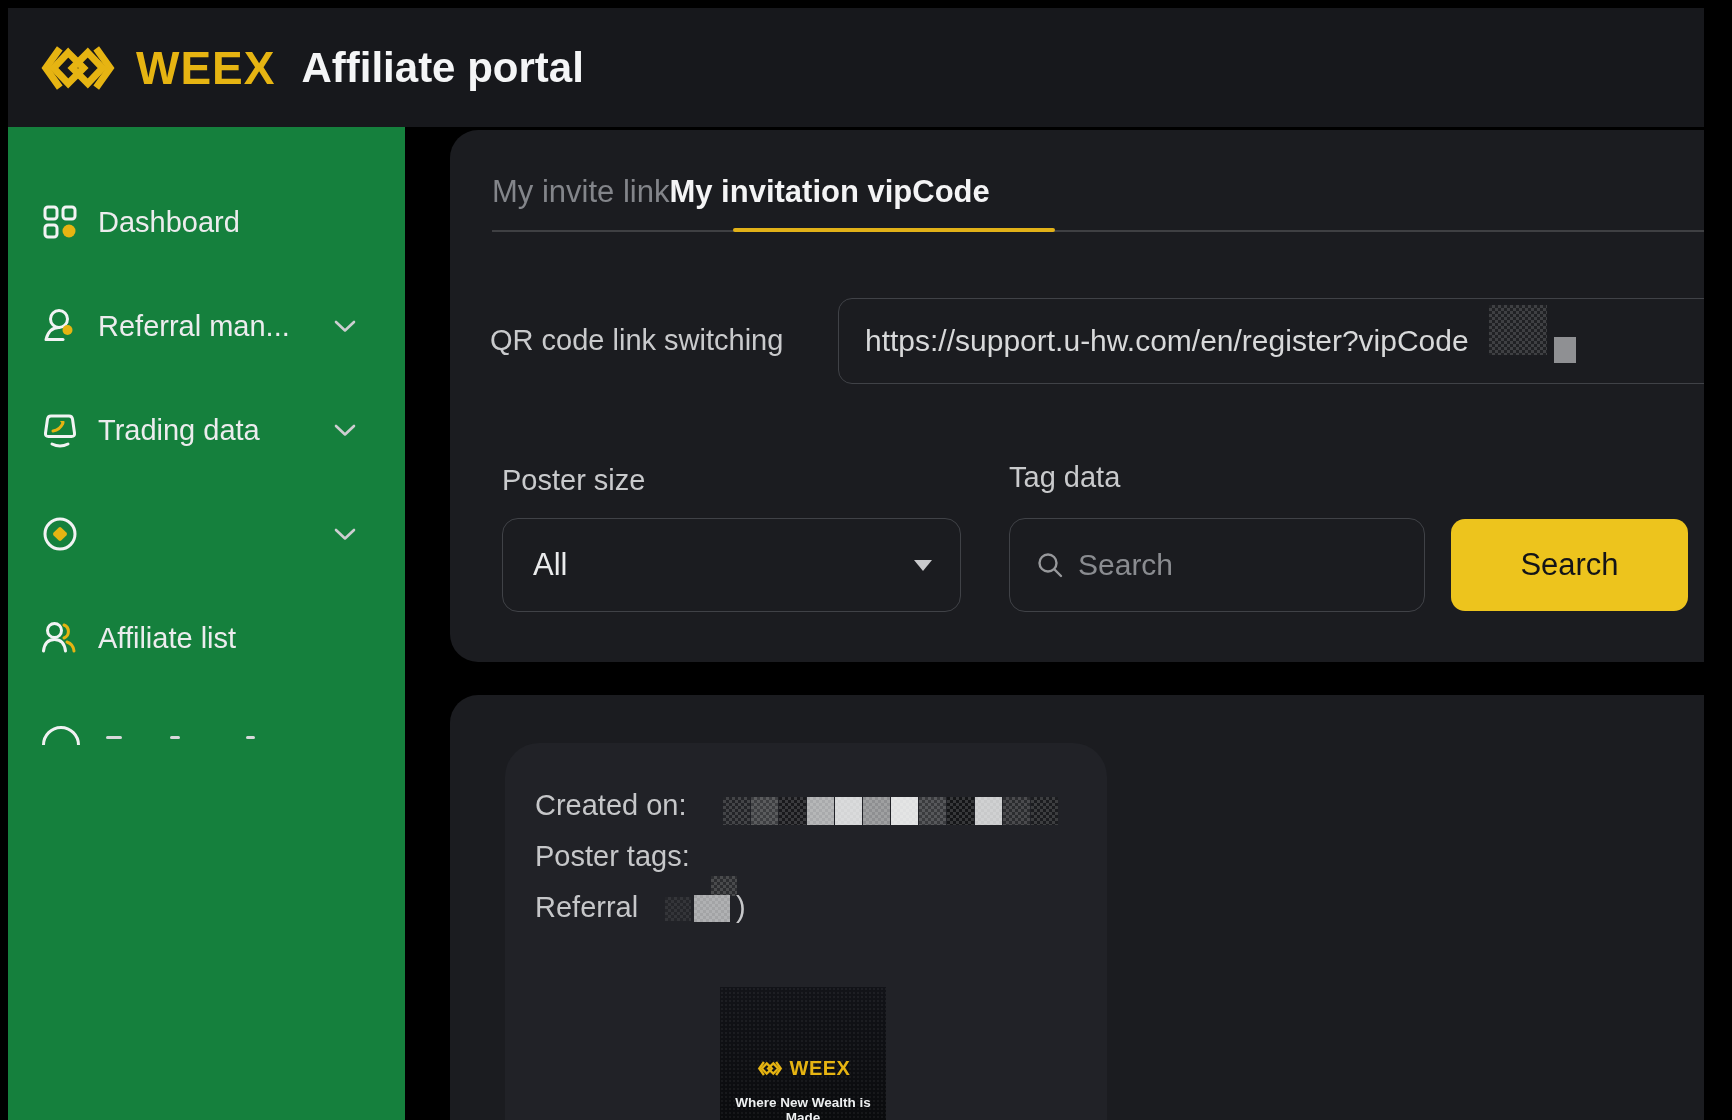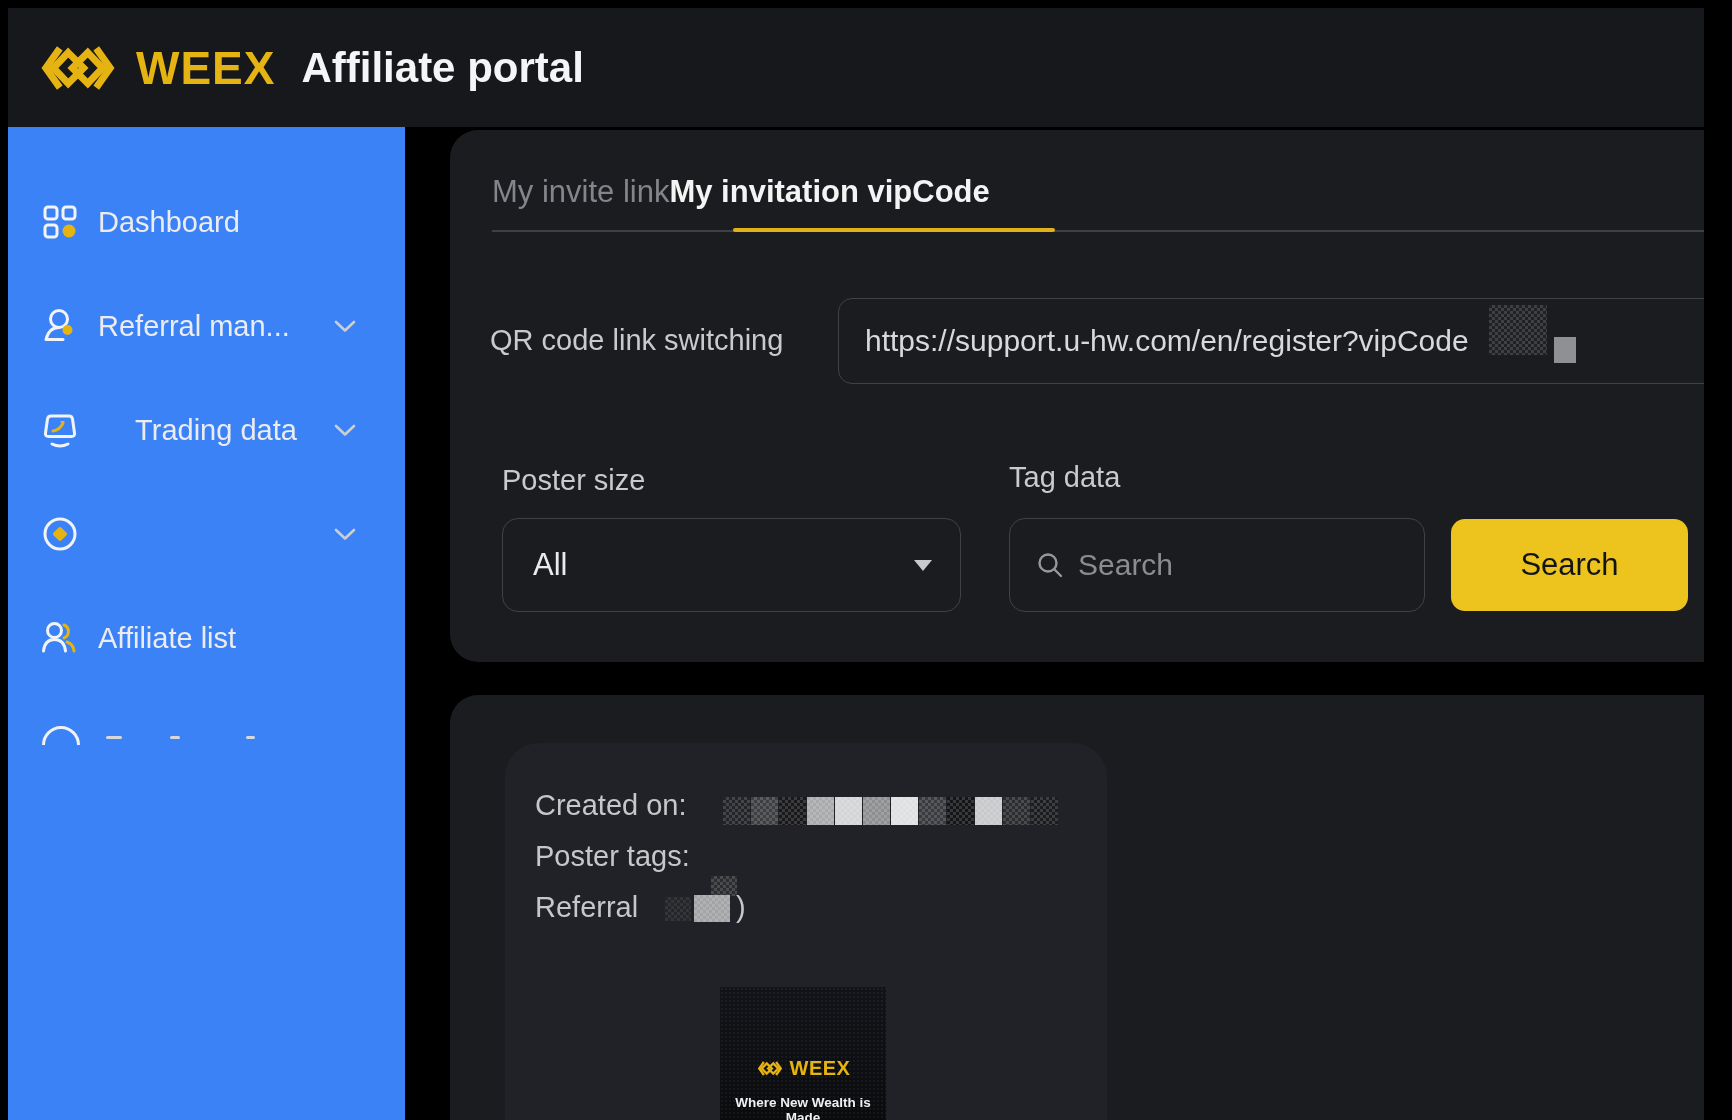--- a/index.html
+++ b/index.html
@@ -8,21 +8,21 @@
   #page { position:relative; width:1704px; height:1120px; background:#000; overflow:hidden; }
 
   
   #header { position:absolute; left:8px; top:8px; width:1724px; height:119px;
     background:#17181c; display:flex; align-items:center; padding-left:28px; }
   .logo-mark { width:84px; height:56px; margin-right:16px; flex:0 0 auto; }
   .brand-text { color:#e6b412; font-size:46px; font-weight:800; letter-spacing:1px; margin-right:26px; }
   .portal-title { color:#f4f5f6; font-size:42px; font-weight:700; }
 
   
-  #sidebar { position:absolute; left:8px; top:127px; width:397px; height:993px; background:#3b82f6; }
+  #sidebar { position:absolute; left:8px; top:127px; width:397px; height:993px; background:#15803d; }
   .side-item { position:absolute; left:32px; width:340px; height:52px; display:flex; align-items:center; cursor:pointer; }
   .side-icon { width:40px; height:40px; flex:0 0 auto; margin-right:18px; }
   .side-label { color:#ececee; font-size:29px; white-space:nowrap; flex:1 1 auto; }
   .side-chevron { width:22px; height:13px; flex:0 0 auto; margin-left:auto; margin-right:24px; }
   #item-partial { position:absolute; left:32px; top:597px; width:300px; height:21px; overflow:hidden; }
   #item-partial .pcircle { position:absolute; left:2px; top:2px; width:38px; height:38px; border:3.5px solid #f0f1f2; border-radius:50%; }
   #item-partial .ptext { position:absolute; top:12px; height:3px; background:#d7d8da; border-radius:2px; }
 
   
   .card { position:absolute; left:450px; width:1402px; background:#1b1c20; border-radius:28px; }
@@ -126,21 +126,21 @@
           <path d="M6.5,33.5 H23"></path>
         </g>
         <circle cx="27.5" cy="24" r="5" fill="#e6b412"></circle>
       </svg>
       <span class="side-label">Referral man...</span>
       <svg class="side-chevron" viewBox="0 0 22 13">
         <path d="M2,2 L11,10.5 L20,2" fill="none" stroke="#cdced1" stroke-width="2.6" stroke-linecap="round" stroke-linejoin="round"></path>
       </svg>
     </div>
 
-    <div class="side-item" style="top:277px;text-align:center;">
+    <div class="side-item" style="top:277px;">
       <svg class="side-icon" viewBox="0 0 40 40">
         <g fill="none" stroke="#f2f3f4" stroke-width="3" stroke-linecap="round">
           <path d="M11,6 h18 q3,0 3.5,3 l2,14 q.5,3.5 -3,3.5 H8.5 q-3.5,0 -3,-3.5 l2,-14 q.5,-3 3.5,-3 Z"></path>
           <path d="M12,34 q8,4 16,0"></path>
         </g>
         <path d="M13,21 q7,-1 10,-8" fill="none" stroke="#e6b412" stroke-width="3" stroke-linecap="round"></path>
         <path d="M20,11 l4.5,0 l-1,4.5 Z" fill="#e6b412"></path>
       </svg>
       <span class="side-label">Trading data</span>
       <svg class="side-chevron" viewBox="0 0 22 13">

